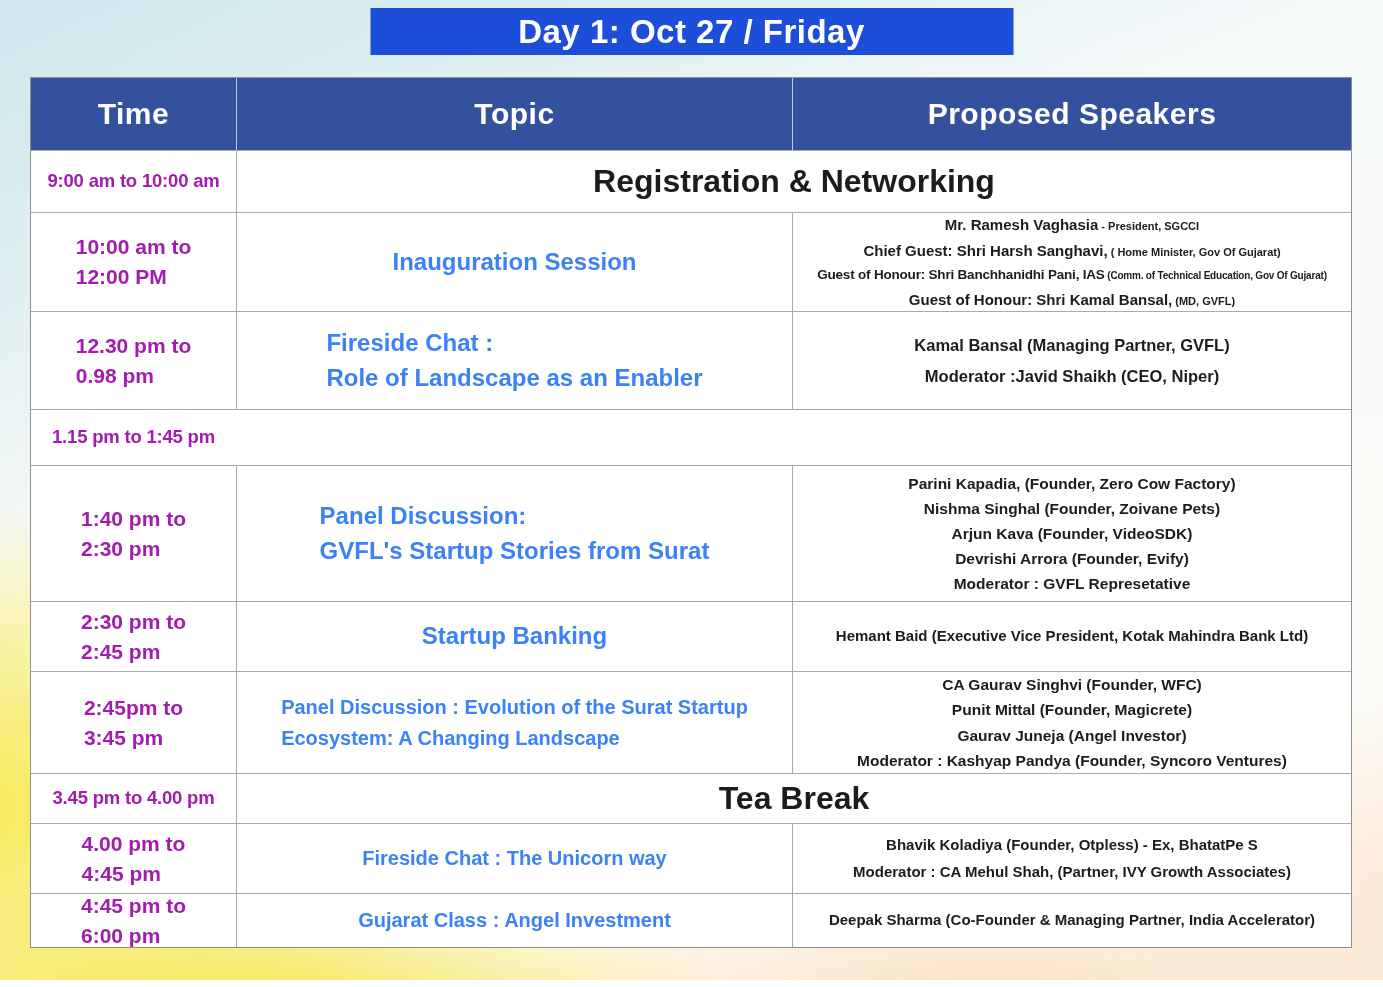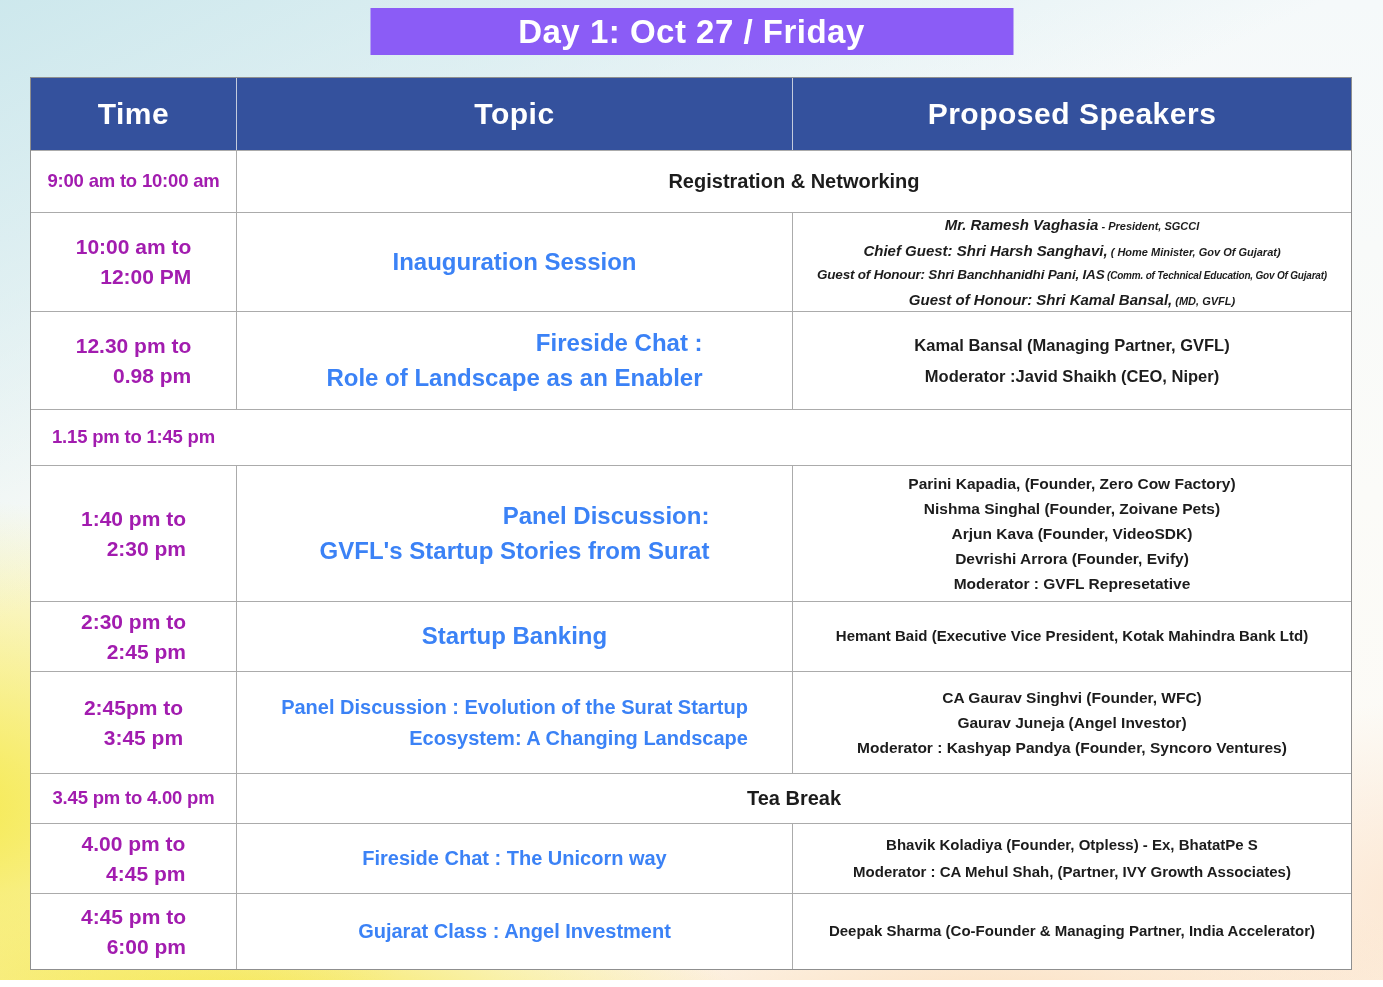--- a/index.html
+++ b/index.html
@@ -14,64 +14,64 @@
       radial-gradient(ellipse 45% 18% at 18% 103%, rgba(244,228,60,0.95), rgba(244,228,60,0) 80%),
       radial-gradient(ellipse 50% 22% at 72% 104%, rgba(251,220,185,0.95), rgba(251,220,185,0) 75%),
       radial-gradient(ellipse 35% 30% at 104% 92%, rgba(252,228,205,0.9), rgba(252,228,205,0) 70%),
       linear-gradient(180deg, #f5f9fa 0%, #fbfbf8 50%, #fdfaf4 100%);
   }
   .bottom-strip { position:absolute; left:0; right:0; bottom:0; height:7px; background:#ffffff; }
 
   .banner {
     position:absolute; top:8px; left:50%; transform:translateX(-50%);
     width:643px; height:47px;
-    background:#8b5cf6;
+    background:#1d4ed8;
     display:flex; align-items:center; justify-content:center;
   }
   .banner span { color:#ffffff; font-size:33px; font-weight:bold; letter-spacing:0.5px; }
 
   .schedule {
     position:absolute; left:30px; top:77px; width:1322px;
     background:#ffffff;
     border:1px solid #8f8f8f;
   }
   .row { display:flex; border-top:1px solid #ababab; }
   .row:first-child { border-top:none; }
   .cell {
     border-left:1px solid #ababab;
     display:flex; flex-direction:column;
     align-items:center; justify-content:center;
-    text-align:right; padding:8px 4px;
+    text-align:left; padding:8px 4px;
     overflow:hidden;
   }
   .cell:first-child { border-left:none; }
   .time-col  { width:205px; }
   .topic-col { width:556px; }
   .speak-col { flex:1; }
   .merged-col{ flex:1; }
 
   .header { height:72px; background:#34519d; }
   .header .cell { border-left:1px solid #c4cbdd; justify-content:center; }
   .header .cell:first-child { border-left:none; }
   .th { color:#ffffff; font-size:30px; font-weight:bold; letter-spacing:0.5px; }
 
   .time { font-weight:bold; color:#a21caf; font-size:21px; line-height:1.42; }
   .time.one-line { font-size:18.5px; letter-spacing:-0.2px; white-space:nowrap; }
 
   .topic { font-weight:bold; color:#3b82f6; font-size:24px; line-height:1.42; }
   .topic.mid { font-size:20px; line-height:1.55; }
   .topic div { white-space:nowrap; }
 
-  .merged-text { font-weight:bold; color:#1c1c1c; font-size:20px; }
+  .merged-text { font-weight:bold; color:#1c1c1c; font-size:32px; }
 
   .sline { font-weight:bold; color:#1c1c1c; white-space:nowrap; }
   .sz16   { font-size:16.5px; line-height:1.85; }
   .sz155  { font-size:15.5px; line-height:1.62; }
   .sz15   { font-size:15px;  line-height:1.75; }
-  .intro  { font-size:15px;  line-height:1.72;font-style:italic; }
+  .intro  { font-size:15px;  line-height:1.72; }
   .intro .sub { font-size:11px; }
   .intro.dense { font-size:13.5px; letter-spacing:-0.2px; }
   .intro.dense .sub { font-size:10px; }
 </style>
 </head>
 <body>
 
 <div class="banner">
   <span>Day 1: Oct 27 / Friday</span>
 </div>
@@ -185,20 +185,21 @@
       </div>
     </div>
     <div class="cell topic-col">
       <div class="topic mid">
         <div>Panel Discussion : Evolution of the Surat Startup</div>
         <div>Ecosystem: A Changing Landscape</div>
       </div>
     </div>
     <div class="cell speak-col">
       <div class="sline sz155">CA Gaurav Singhvi (Founder, WFC)</div>
+      <div class="sline sz155">Punit Mittal (Founder, Magicrete)</div>
       <div class="sline sz155">Gaurav Juneja (Angel Investor)</div>
       <div class="sline sz155">Moderator : Kashyap Pandya (Founder, Syncoro Ventures)</div>
     </div>
   </div>
 
   <div class="row" style="height:50px">
     <div class="cell time-col">
       <div class="time one-line">3.45 pm to 4.00 pm</div>
     </div>
     <div class="cell merged-col">
@@ -217,21 +218,21 @@
       <div class="topic mid">
         <div>Fireside Chat : The Unicorn way</div>
       </div>
     </div>
     <div class="cell speak-col">
       <div class="sline sz15">Bhavik Koladiya (Founder, Otpless) - Ex, BhatatPe S</div>
       <div class="sline sz15">Moderator : CA Mehul Shah, (Partner, IVY Growth Associates)</div>
     </div>
   </div>
 
-  <div class="row" style="height:76px">
+  <div class="row" style="height:54px">
     <div class="cell time-col">
       <div class="time">
         <div>4:45 pm to</div>
         <div>6:00 pm</div>
       </div>
     </div>
     <div class="cell topic-col">
       <div class="topic mid">
         <div>Gujarat Class : Angel Investment</div>
       </div>

